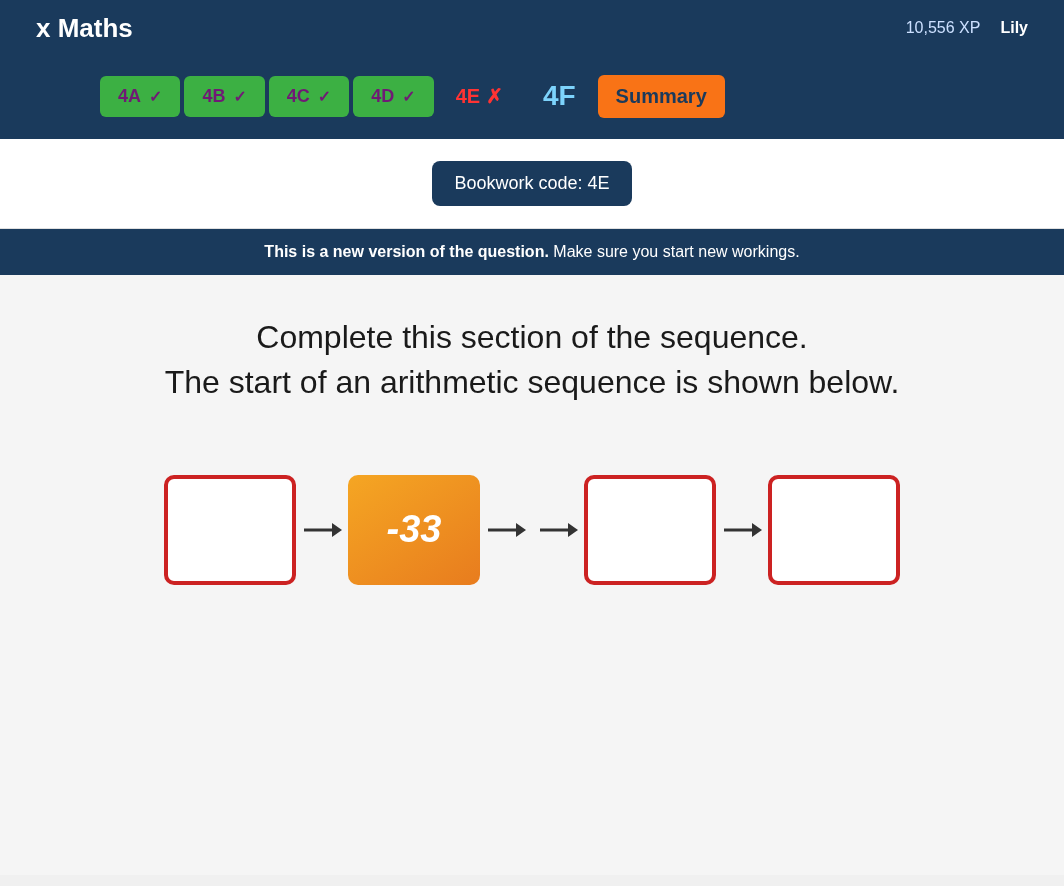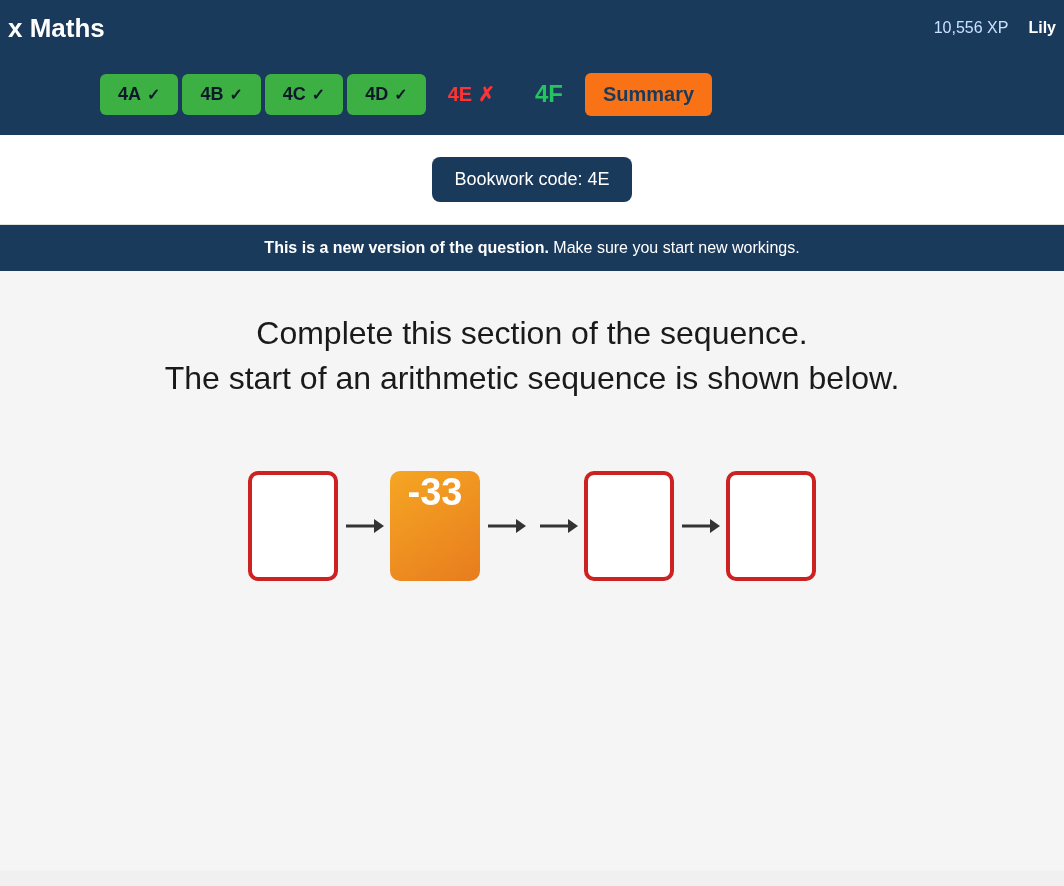--- a/index.html
+++ b/index.html
@@ -11,21 +11,21 @@
       overflow: hidden;
     }
 
     
     .header {
       background: #1a3a5c;
       color: white;
       display: flex;
       align-items: center;
       justify-content: space-between;
-      padding: 0 8px;
+      padding: 0 36px;
       height: 56px;
     }
     .header-title {
       font-size: 26px;
       font-weight: bold;
       color: white;
     }
     .header-right {
       display: flex;
       align-items: center;
@@ -55,31 +55,32 @@
       justify-content: center;
       padding: 10px 18px;
       border-radius: 6px;
       font-size: 18px;
       font-weight: bold;
       cursor: pointer;
       gap: 6px;
     }
     .tab-green {
       background: #3cb043;
-      color: #0f172a;
+      color: #701a75;
+      gap: 8px;
     }
     .tab-red-text {
       background: transparent;
       color: #ff3333;
       font-size: 20px;
     }
     .tab-plain {
       background: transparent;
-      color: #22c55e;
-      font-size: 24px;
+      color: #7dd3fc;
+      font-size: 28px;
     }
     .tab-summary {
       background: #f97316;
       color: #1a3a5c;
       font-size: 20px;
       font-weight: bold;
     }
     .check-icon {
       font-size: 16px;
     }
@@ -143,27 +144,29 @@
 
     
     .sequence-area {
       display: flex;
       align-items: center;
       justify-content: center;
       gap: 0;
       margin-top: 20px;
     }
     .seq-box {
-      width: 90px;
+      width: 132px;
       height: 110px;
       border-radius: 10px;
       display: flex;
+      align-items: center;
       justify-content: center;
       font-size: 38px;
       font-weight: bold;
+      font-style: italic;
     }
     .seq-box-empty {
       border: 4px solid #cc2222;
       background: white;
       color: transparent;
     }
     .seq-box-filled-orange {
       background: linear-gradient(145deg, #f5a623, #e87c1e);
       color: white;
       border: none;

